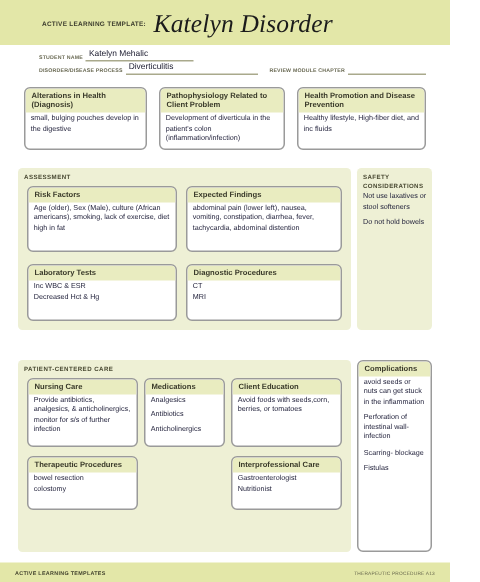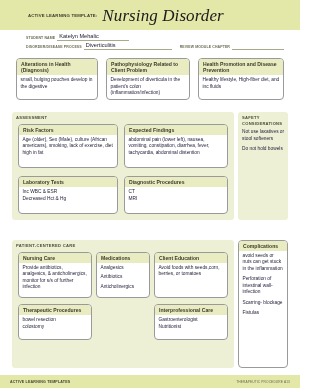--- a/index.html
+++ b/index.html
@@ -118,21 +118,21 @@
   }
 </style>
 </head>
 <body>
 
 <div class="page">
 
   <div class="header-band">
     <div class="header-inner">
       <span class="alt-label">ACTIVE LEARNING TEMPLATE:</span>
-      <span class="doc-title">Nursing Disorder</span>
+      <span class="doc-title">Katelyn Disorder</span>
     </div>
   </div>
 
   <div class="info-block">
     <div class="info-row">
       <span class="info-cap">STUDENT NAME</span>
       <span class="info-line short">
         <span class="info-val">Katelyn Mehalic</span>
       </span>
       <span class="info-line spacer"></span>

